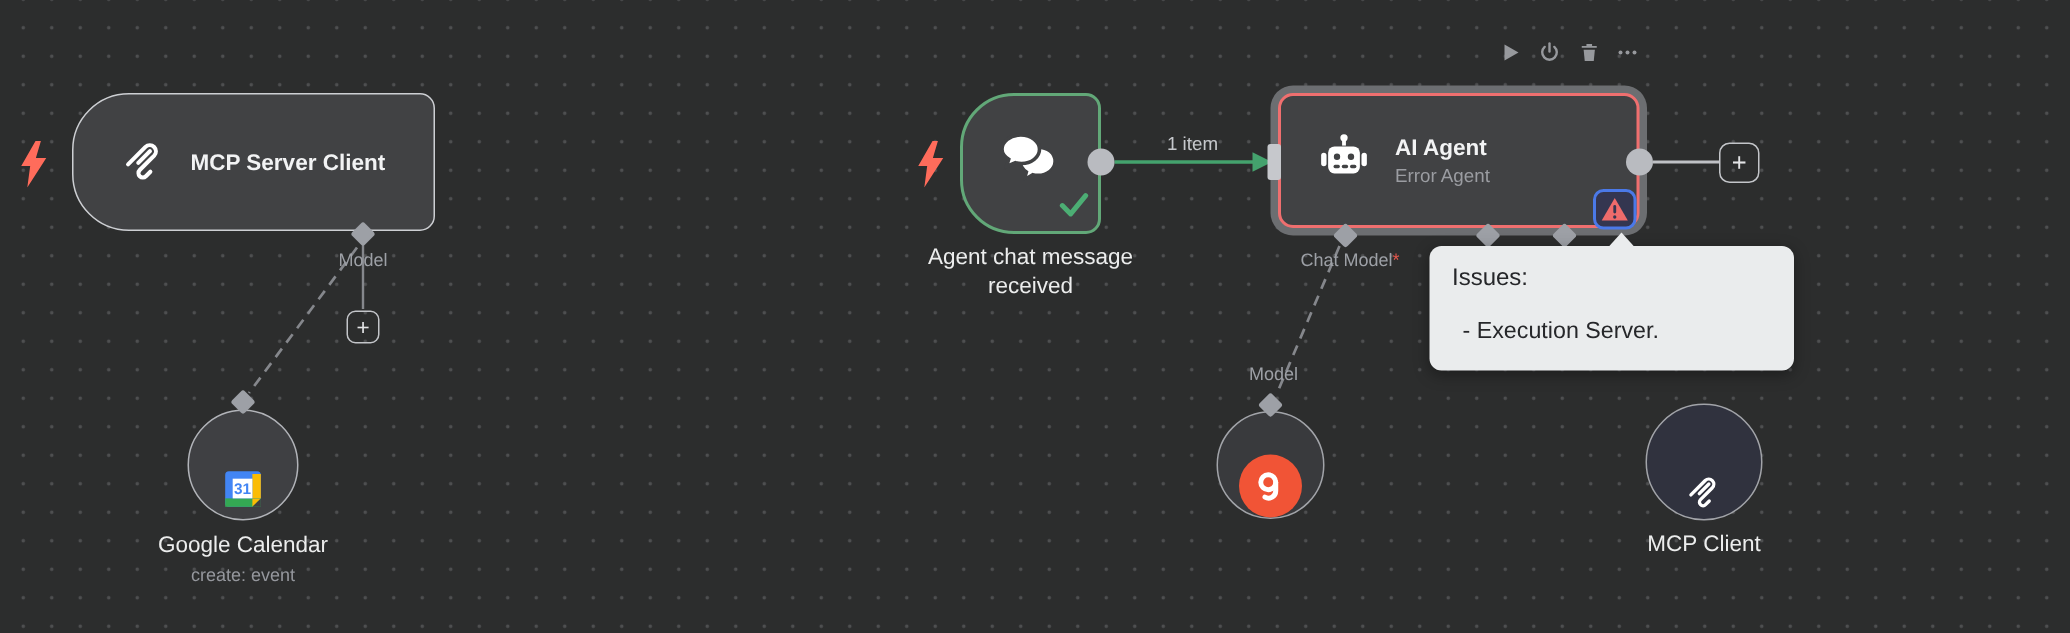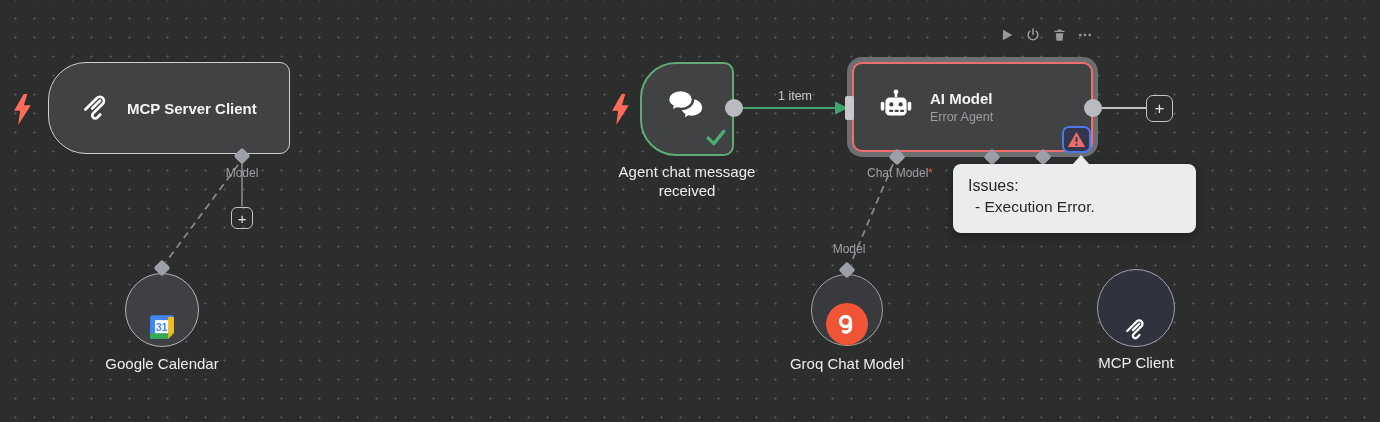--- a/index.html
+++ b/index.html
@@ -67,21 +67,21 @@
 
   .tooltip{
     position:absolute;left:953px;top:164px;width:243px;box-sizing:border-box;
     background:#eaeced;border-radius:8px;padding:13px 15px 15px 15px;z-index:10;
     color:#26272a;box-shadow:0 3px 10px rgba(0,0,0,0.35);
   }
   .tooltip:before{
     content:"";position:absolute;top:-9px;left:119px;width:0;height:0;
     border-left:9px solid transparent;border-right:9px solid transparent;border-bottom:10px solid #eaeced;
   }
-  .tooltip-title{font-size:16px;}
+  .tooltip-title{font-size:16px;margin-bottom:14px;}
   .tooltip-item{font-size:15.5px;line-height:23px;text-indent:7px;}
   .required{color:#e4574d;}
 </style>
 </head>
 <body>
 
 <div class="canvas">
 
   <svg class="wires" width="1380" height="422">
     <path d="M242 162 V206" stroke="#85878c" stroke-width="1.6" fill="none"></path>
@@ -124,20 +124,21 @@
         <rect x="2.5" y="17" width="19" height="4.5" fill="#34a853"></rect>
         <polygon points="17,17 21.5,17 17,21.5" fill="#fbbc04"></polygon>
         <polygon points="21.5,17 21.5,21.5 17,21.5" fill="#3f4043"></polygon>
         <rect x="6.5" y="6.5" width="10.5" height="10.5" fill="#ffffff"></rect>
         <text x="11.8" y="14.9" font-size="8.2" font-weight="bold" fill="#4285f4" text-anchor="middle" font-family="Liberation Sans, sans-serif">31</text>
       </svg>
     </span>
   </div>
   <div class="diamond" style="left:156px;top:262px;"></div>
   <div class="node-label" style="left:62px;top:354px;width:200px;">Google Calendar</div>
+  <div class="node-sublabel" style="left:62px;top:376px;width:200px;">create: event</div>
 
   <div class="node-chat">
     <span>
       <svg width="48" height="40" viewBox="0 0 46 40">
         <path d="M39 20.5c0 5-5 9-11 9-1.2 0-2.4-.15-3.5-.45L19.5 32l1.2-4.5c-2.6-1.7-4.2-4.2-4.2-7 0-5 5-9 11.5-9S39 15.5 39 20.5z" fill="#ffffff" stroke="#414244" stroke-width="1.6"></path>
         <path d="M29 12.5c0 5.2-5.4 9.5-12 9.5-1.4 0-2.7-.2-4-.5L7 24l1.5-4.8C5.7 17.4 4 14.6 4 12.5 4 7.3 9.4 3 16.5 3S29 7.3 29 12.5z" fill="#ffffff" stroke="#414244" stroke-width="2.4"></path>
       </svg>
     </span>
     <span class="chat-check">
       <svg width="20" height="17" viewBox="0 0 18 15">
@@ -189,21 +190,21 @@
         <circle cx="12.6" cy="16.5" r="2" fill="#414244"></circle>
         <circle cx="21.4" cy="16.5" r="2" fill="#414244"></circle>
         <g fill="#414244">
           <rect x="10.4" y="21.6" width="4" height="2.1" rx="1"></rect>
           <rect x="15.6" y="21.6" width="4" height="2.1" rx="1"></rect>
           <rect x="20.8" y="21.6" width="4" height="2.1" rx="1"></rect>
         </g>
       </svg>
     </span>
     <span class="agent-texts">
-      <span class="node-title">AI Model</span>
+      <span class="node-title">AI Agent</span>
       <span class="agent-sub">Error Agent</span>
     </span>
   </div>
   <div class="input-port"></div>
   <div class="warn-badge">
     <svg width="19" height="17" viewBox="0 0 24 21">
       <polygon points="12,1 23,20 1,20" fill="#ee6b6b"></polygon>
       <rect x="10.8" y="7" width="2.4" height="7" rx="1.2" fill="#343650"></rect>
       <circle cx="12" cy="17" r="1.4" fill="#343650"></circle>
     </svg>
@@ -219,30 +220,29 @@
   <div class="conn-label" style="left:819px;top:242px;width:60px;">Model</div>
   <div class="diamond" style="left:841px;top:264px;"></div>
   <div class="circle-node groq-circle">
     <span class="groq-badge">
       <svg width="24" height="24" viewBox="0 0 24 24">
         <circle cx="10.5" cy="9.5" r="5" fill="none" stroke="#ffffff" stroke-width="3.3"></circle>
         <path d="M15.5 9.5 L15.5 15.2 a4.8 4.8 0 0 1 -7.2 4.2" fill="none" stroke="#ffffff" stroke-width="3.3" stroke-linecap="round"></path>
       </svg>
     </span>
   </div>
-  <div class="node-label" style="left:747px;top:354px;width:200px;">Groq Chat Model</div>
 
   <div class="circle-node mcpc-circle">
     <span>
       <svg width="28" height="28" viewBox="0 0 24 24" fill="none" stroke="#fff" stroke-width="1.9" stroke-linecap="round" stroke-linejoin="round">
         <path d="M4.5 14.5 L12.7 6.3 a2.9 2.9 0 0 1 4.1 4.1 L10 17.2 a2.05 2.05 0 0 0 2.9 2.9 L15 18"></path>
         <path d="M9.3 13.8 L14.8 8.3"></path>
       </svg>
     </span>
   </div>
   <div class="node-label" style="left:1036px;top:353px;width:200px;">MCP Client</div>
 
   <div class="tooltip">
     <div class="tooltip-title">Issues:</div>
-    <div class="tooltip-item">- Execution Error.</div>
+    <div class="tooltip-item">- Execution Server.</div>
   </div>
 
 </div>
 
 </body></html>

